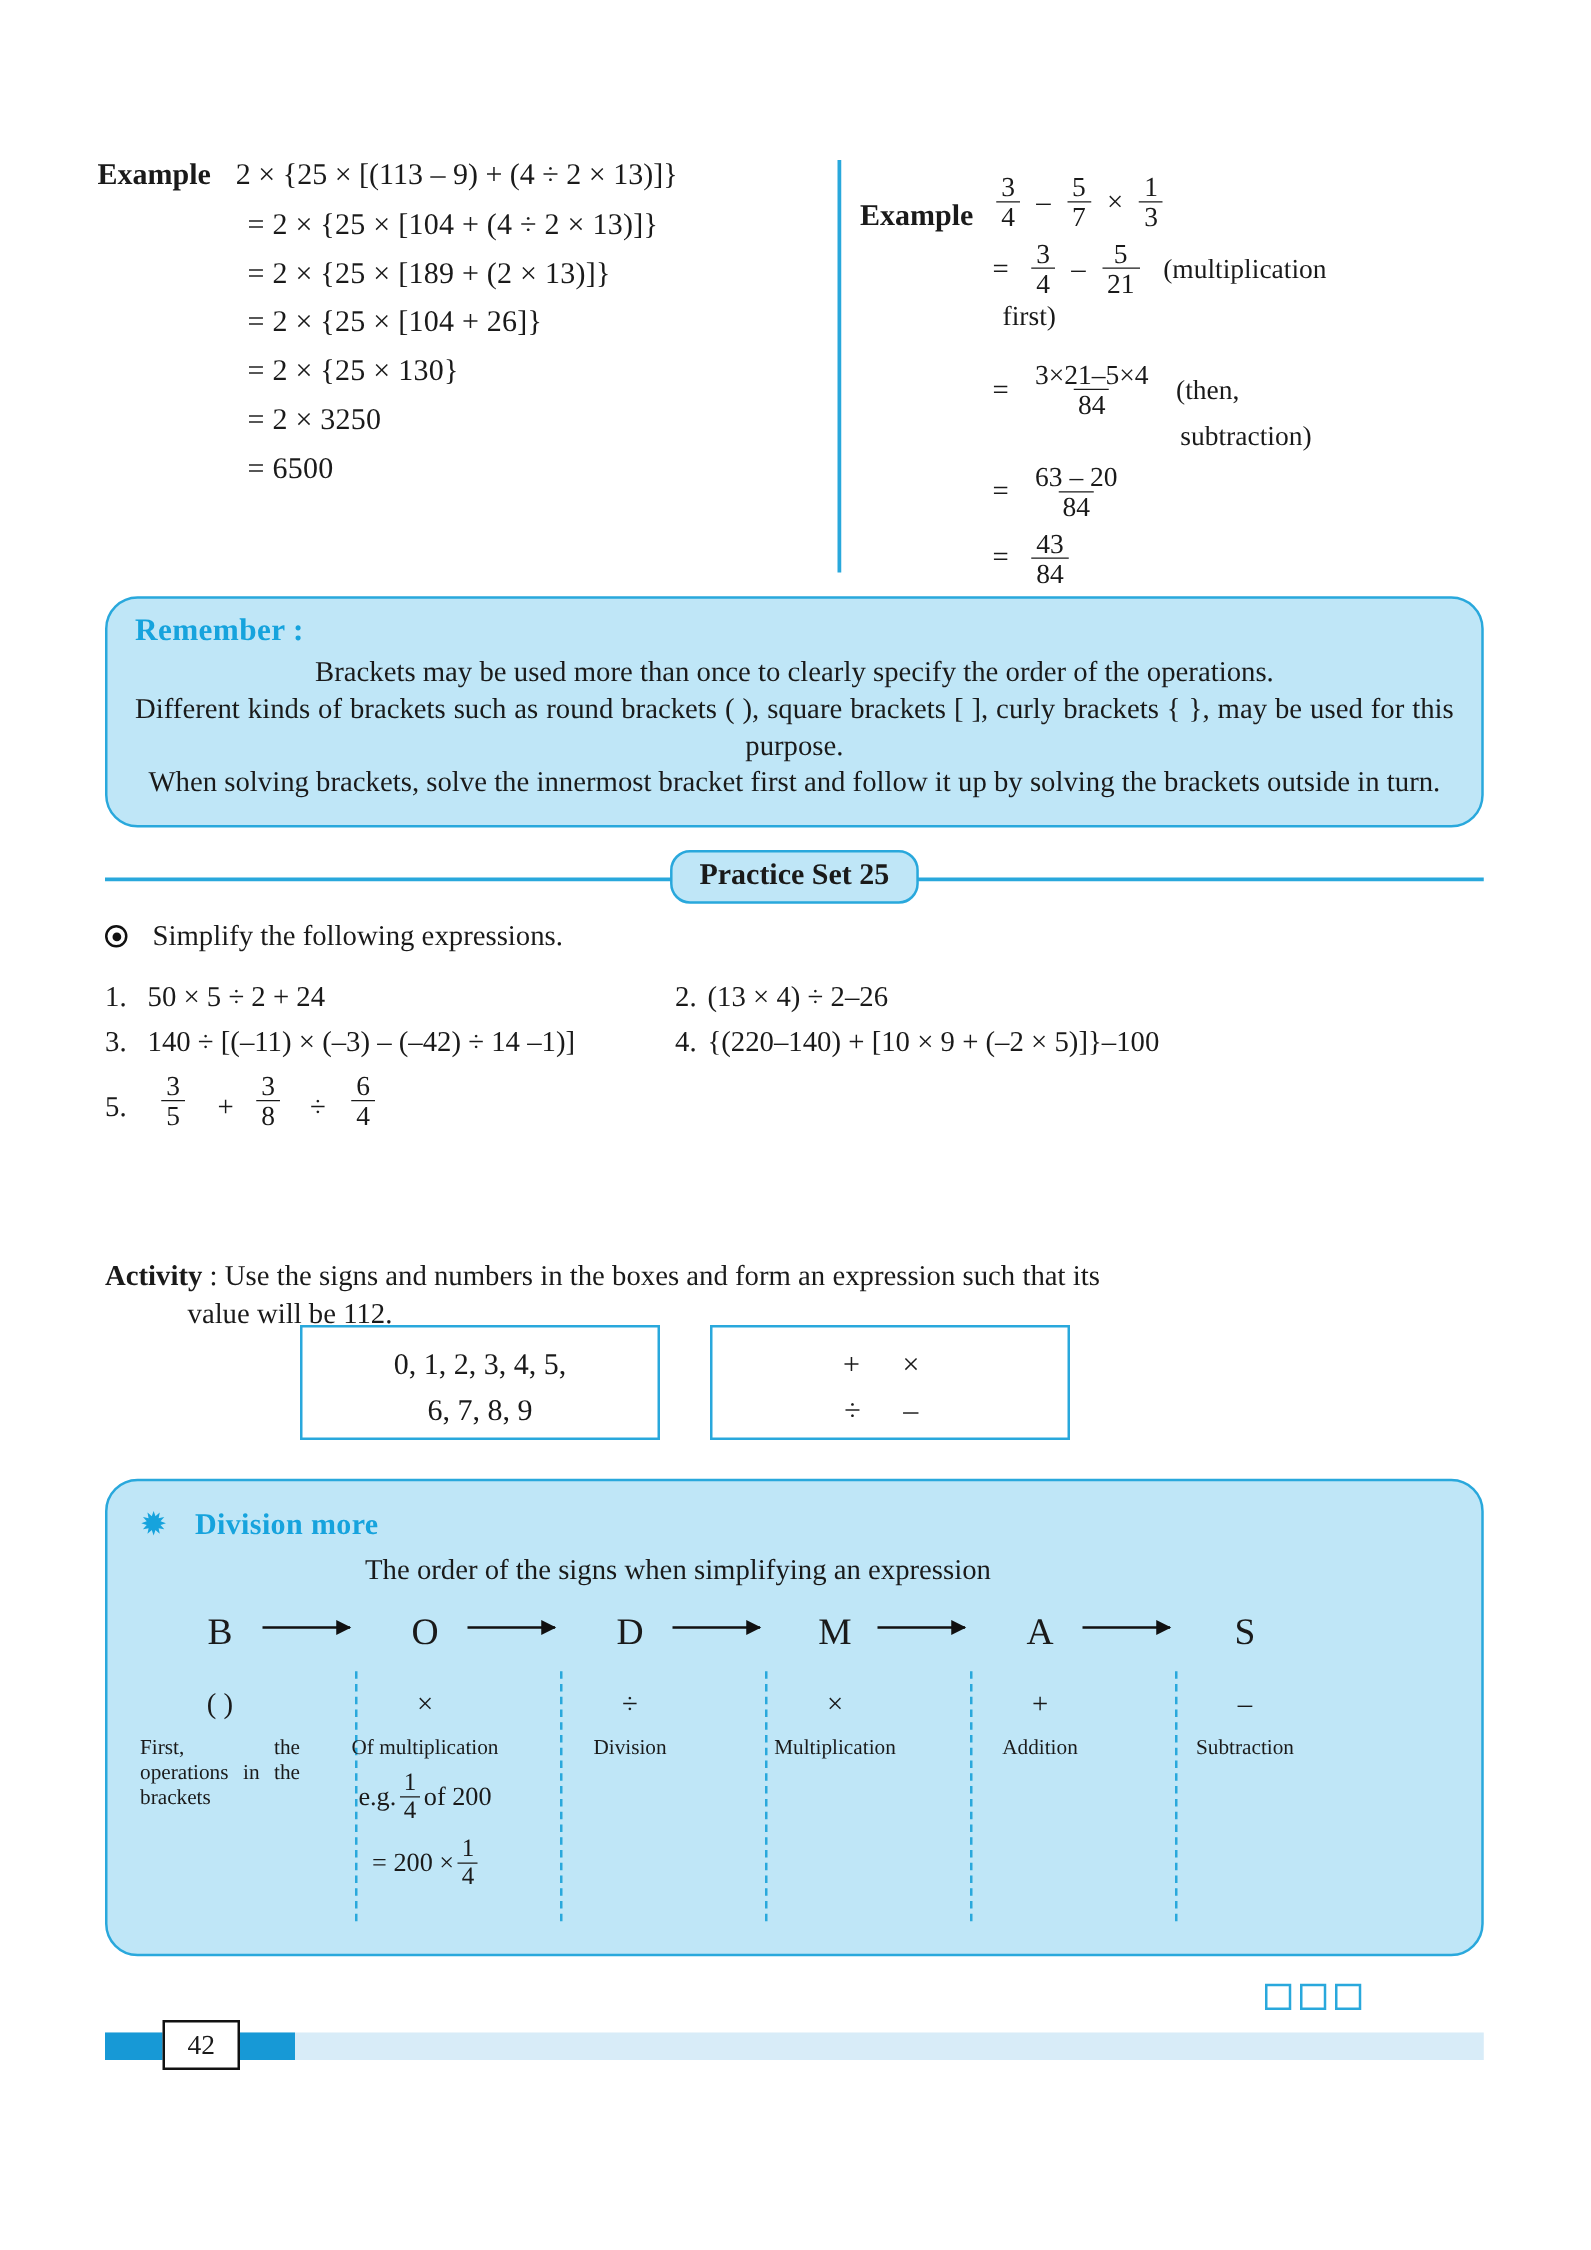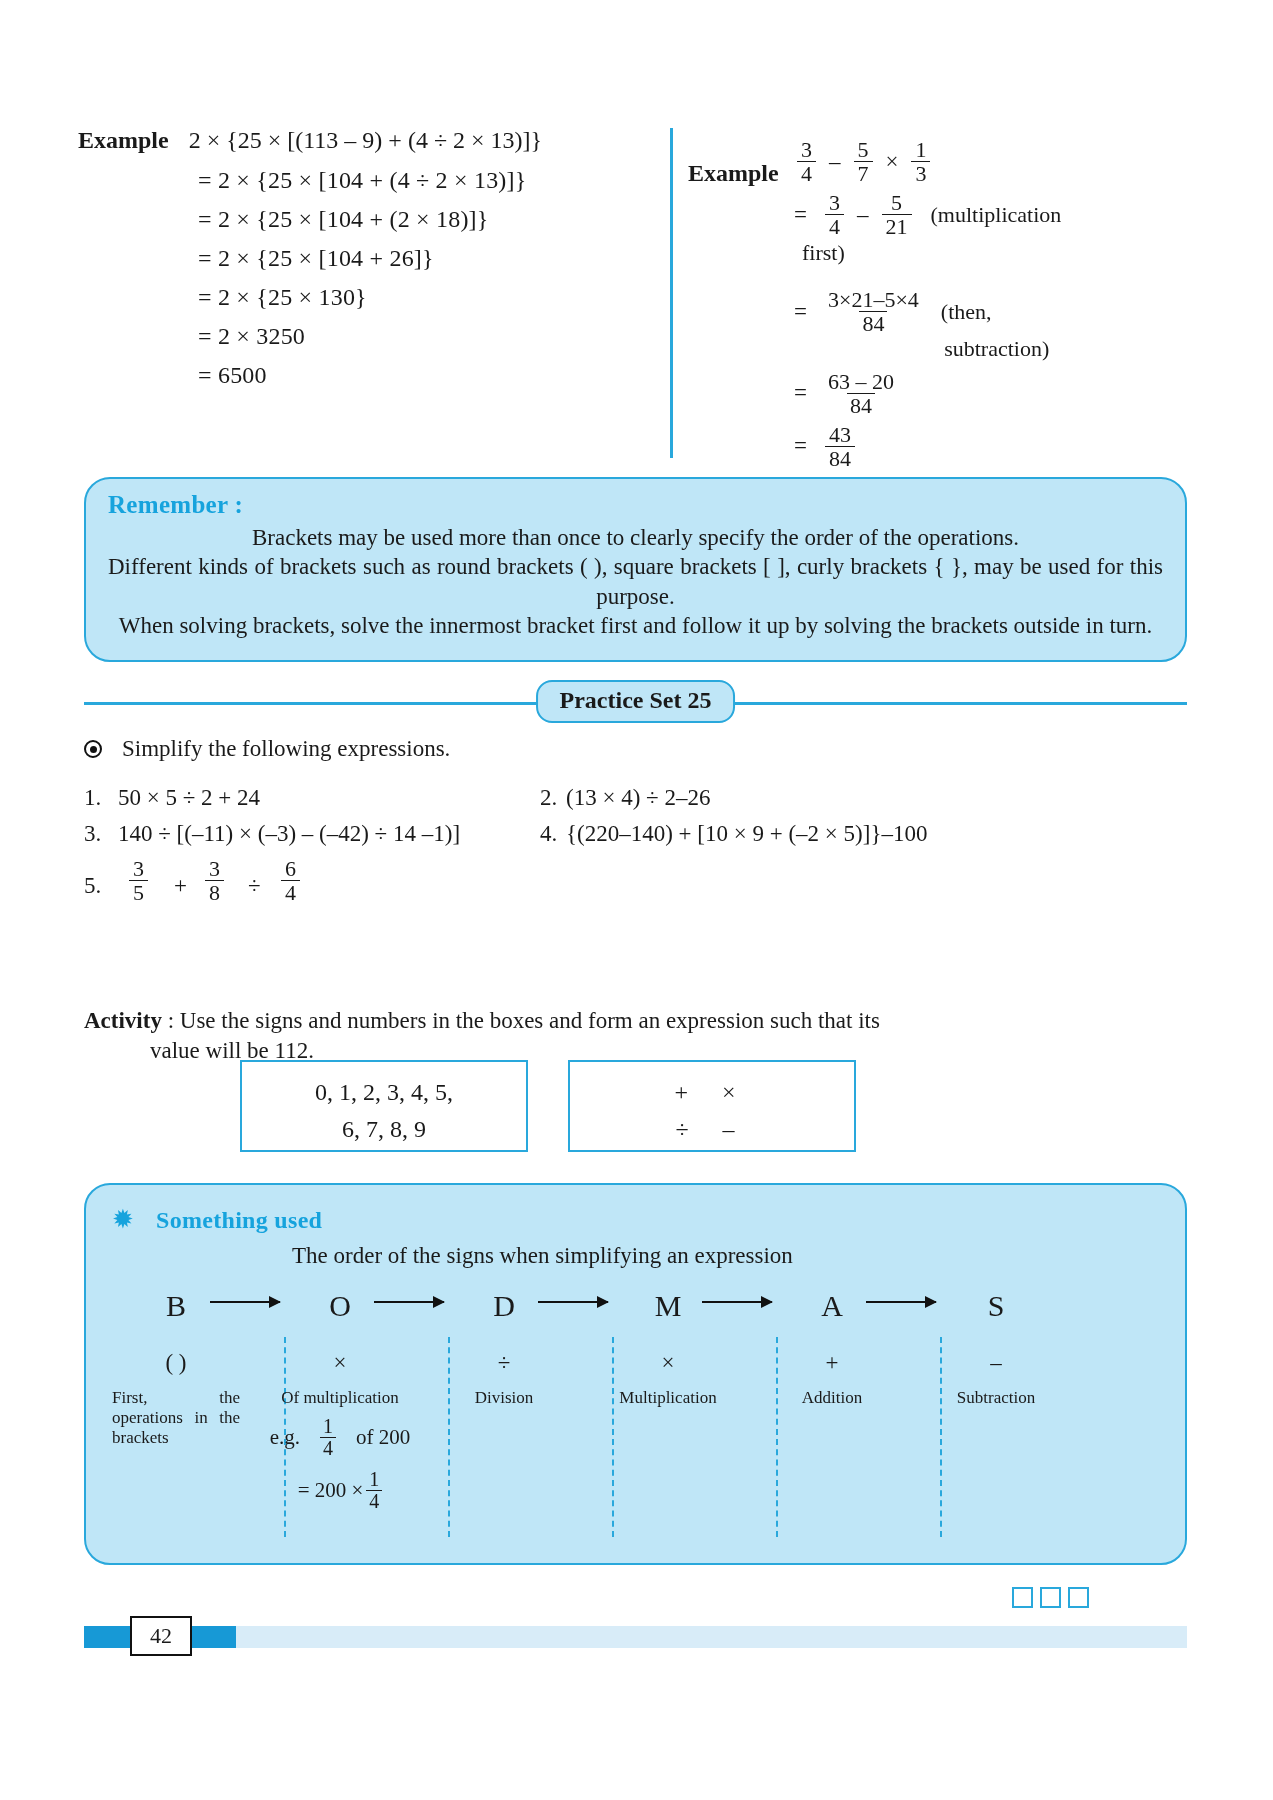--- a/index.html
+++ b/index.html
@@ -156,21 +156,21 @@
   .bod-arrow::after {
     content: ""; position: absolute; right: -1px; top: -5px;
     border-left: 12px solid #111;
     border-top: 6px solid transparent;
     border-bottom: 6px solid transparent;
   }
   .bod-vline {
     position: absolute; top: 46px; width: 0; height: 200px;
     border-left: 2.5px dashed #29a8dc;
   }
-  .bod-eg { font-size: 21px; margin-top: 8px; display: flex; align-items: center; justify-content: center; gap: 20px; }
+  .bod-eg { font-size: 21px; margin-top: 8px; display: flex; align-items: center; justify-content: center; gap: 3px; }
   .bod-eg2 { font-size: 21px; margin-top: 10px; display: flex; align-items: center; justify-content: center; gap: 3px; }
   .frac-s {
     display: inline-flex; flex-direction: column; align-items: center;
     font-size: 20px; line-height: 1.05;
   }
   .frac-s .num { padding: 0 3px; }
   .frac-s .den { padding: 0 3px; border-top: 1.3px solid #1a1a1a; }
 
   
   .footer-squares { position: absolute; right: 88px; top: 1587px; display: flex; gap: 7px; }
@@ -195,21 +195,21 @@
 
   <div class="examples">
 
     <div class="ex-left">
       <div class="ex-row1">
         <span class="ex-label">Example</span>
         <span class="ex-line">2 × {25 × [(113 – 9) + (4 ÷ 2 × 13)]}</span>
       </div>
       <div class="ex-steps">
         <div class="ex-line">= 2 × {25 × [104 +  (4 ÷ 2 × 13)]}</div>
-        <div class="ex-line">= 2 × {25 × [104 + (2 × 18)]}</div>
+        <div class="ex-line">= 2 × {25 × [189 + (2 × 13)]}</div>
         <div class="ex-line">= 2 × {25 × [104 + 26]}</div>
         <div class="ex-line">= 2 × {25 × 130}</div>
         <div class="ex-line">= 2 × 3250</div>
         <div class="ex-line">= 6500</div>
       </div>
     </div>
 
     <div class="divider"></div>
 
     <div class="ex-right">
@@ -362,21 +362,21 @@
       <span class="sign-row">6, 7, 8, 9</span>
     </div>
     <div class="act-box signs">
       <span class="sign-row">+  ×</span>
       <span class="sign-row">÷  –</span>
     </div>
   </div>
 
   <div class="more">
     <div class="more-star">✹</div>
-    <div class="more-title">Something used</div>
+    <div class="more-title">Division more</div>
     <div class="more-sub">The order of the signs when simplifying an expression</div>
 
     <div class="bodmas">
 
       <div class="bod-arrow" style="left:108px;"></div>
       <div class="bod-arrow" style="left:272px;"></div>
       <div class="bod-arrow" style="left:436px;"></div>
       <div class="bod-arrow" style="left:600px;"></div>
       <div class="bod-arrow" style="left:764px;"></div>
 

